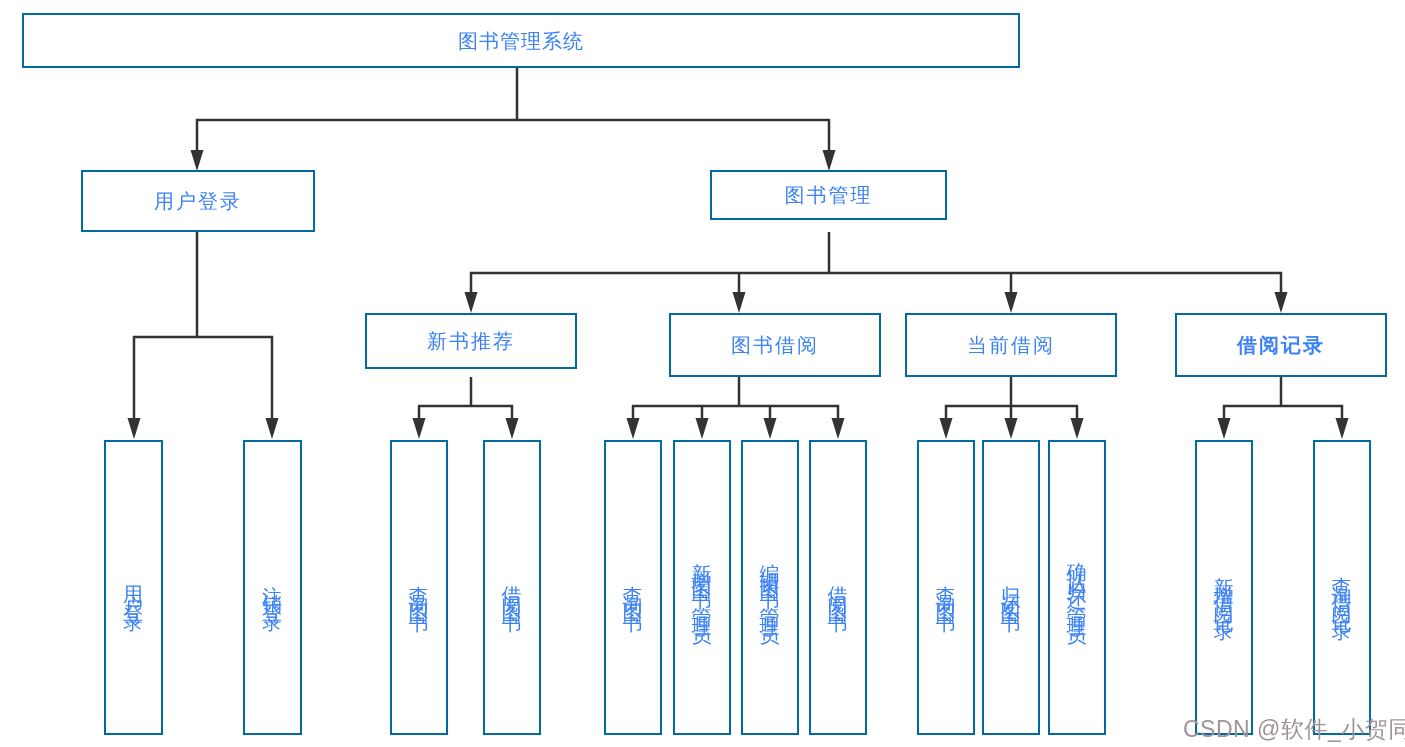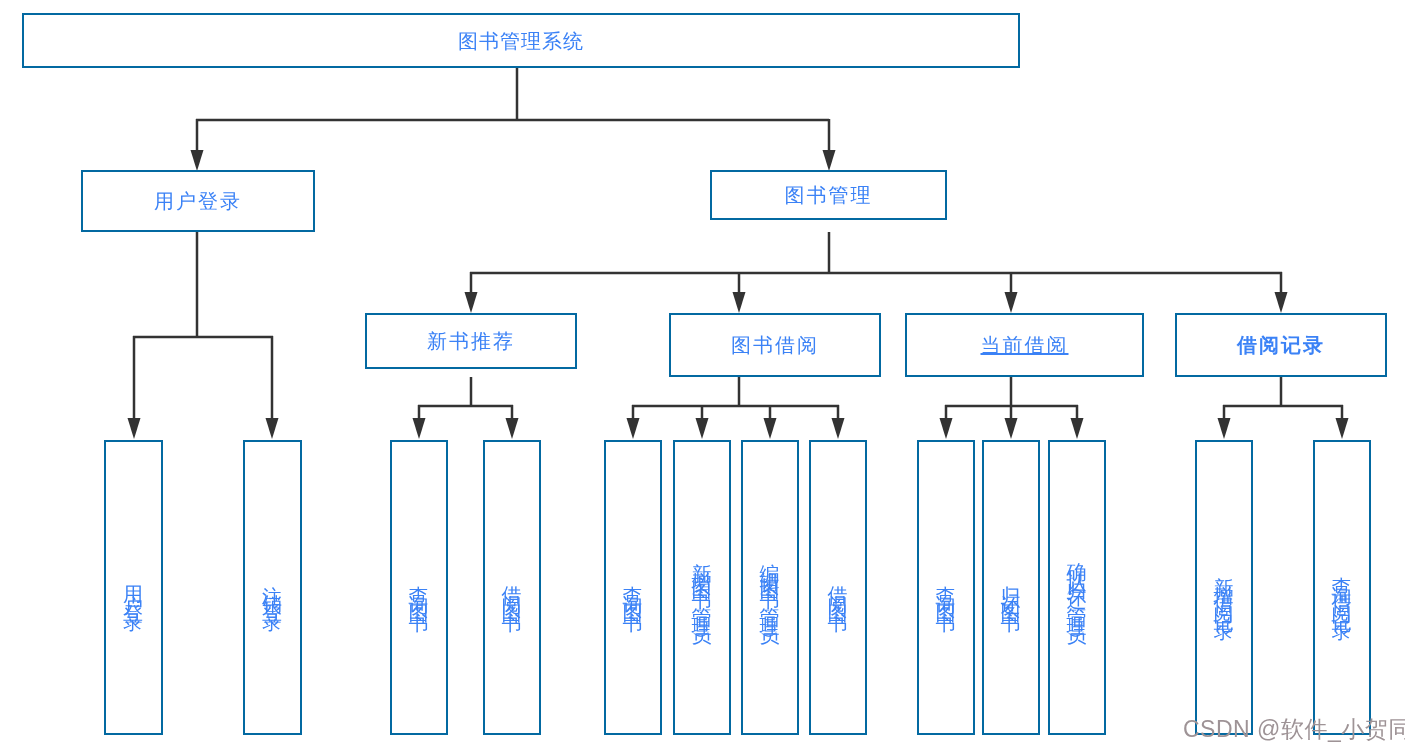--- a/index.html
+++ b/index.html
@@ -130,21 +130,21 @@
     </g>
   </svg>
 
   <div class="node root" style="left:22px; top:13px; width:998px; height:55px;">图书管理系统</div>
 
   <div class="node" style="left:81px; top:170px; width:234px; height:62px;">用户登录</div>
   <div class="node" style="left:710px; top:170px; width:237px; height:50px;">图书管理</div>
 
   <div class="node" style="left:365px; top:313px; width:212px; height:56px;">新书推荐</div>
   <div class="node" style="left:633px; top:313px; width:212px; height:64px;margin-left:36px;">图书借阅</div>
-  <div class="node" style="left:905px; top:313px; width:239px; height:64px;text-decoration:underline;">当前借阅</div>
+  <div class="node" style="left:905px; top:313px; width:212px; height:64px;">当前借阅</div>
   <div class="node" style="left:1175px; top:313px; width:212px; height:64px;font-weight:bold;">借阅记录</div>
 
   <div class="node leaf" style="left:104px; top:440px; width:59px; height:295px;">用户登录</div>
   <div class="node leaf" style="left:243px; top:440px; width:59px; height:295px;">注销登录</div>
 
   <div class="node leaf" style="left:390px; top:440px; width:58px; height:295px;">查询图书</div>
   <div class="node leaf" style="left:483px; top:440px; width:58px; height:295px;">借阅图书</div>
 
   <div class="node leaf" style="left:604px; top:440px; width:58px; height:295px;">查询图书</div>
   <div class="node leaf" style="left:673px; top:440px; width:58px; height:295px;">新增图书（管理员）</div>

